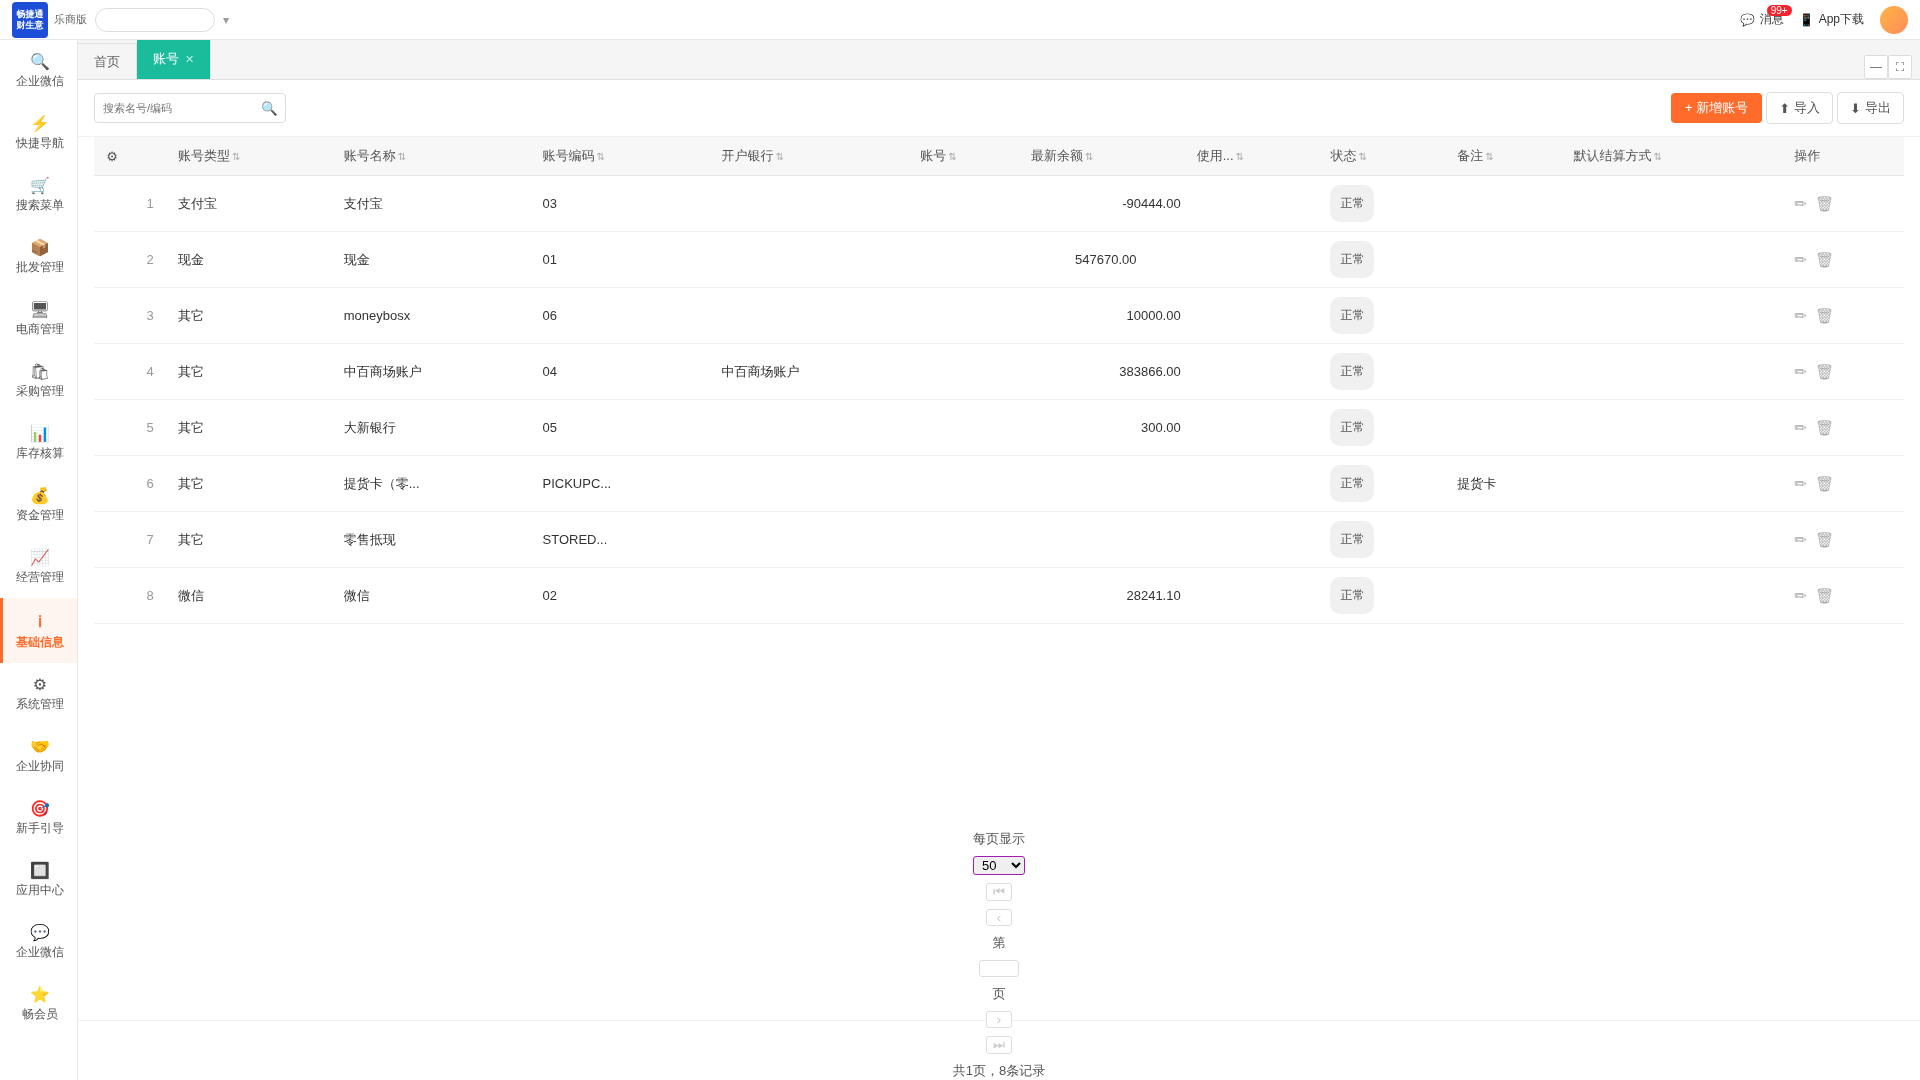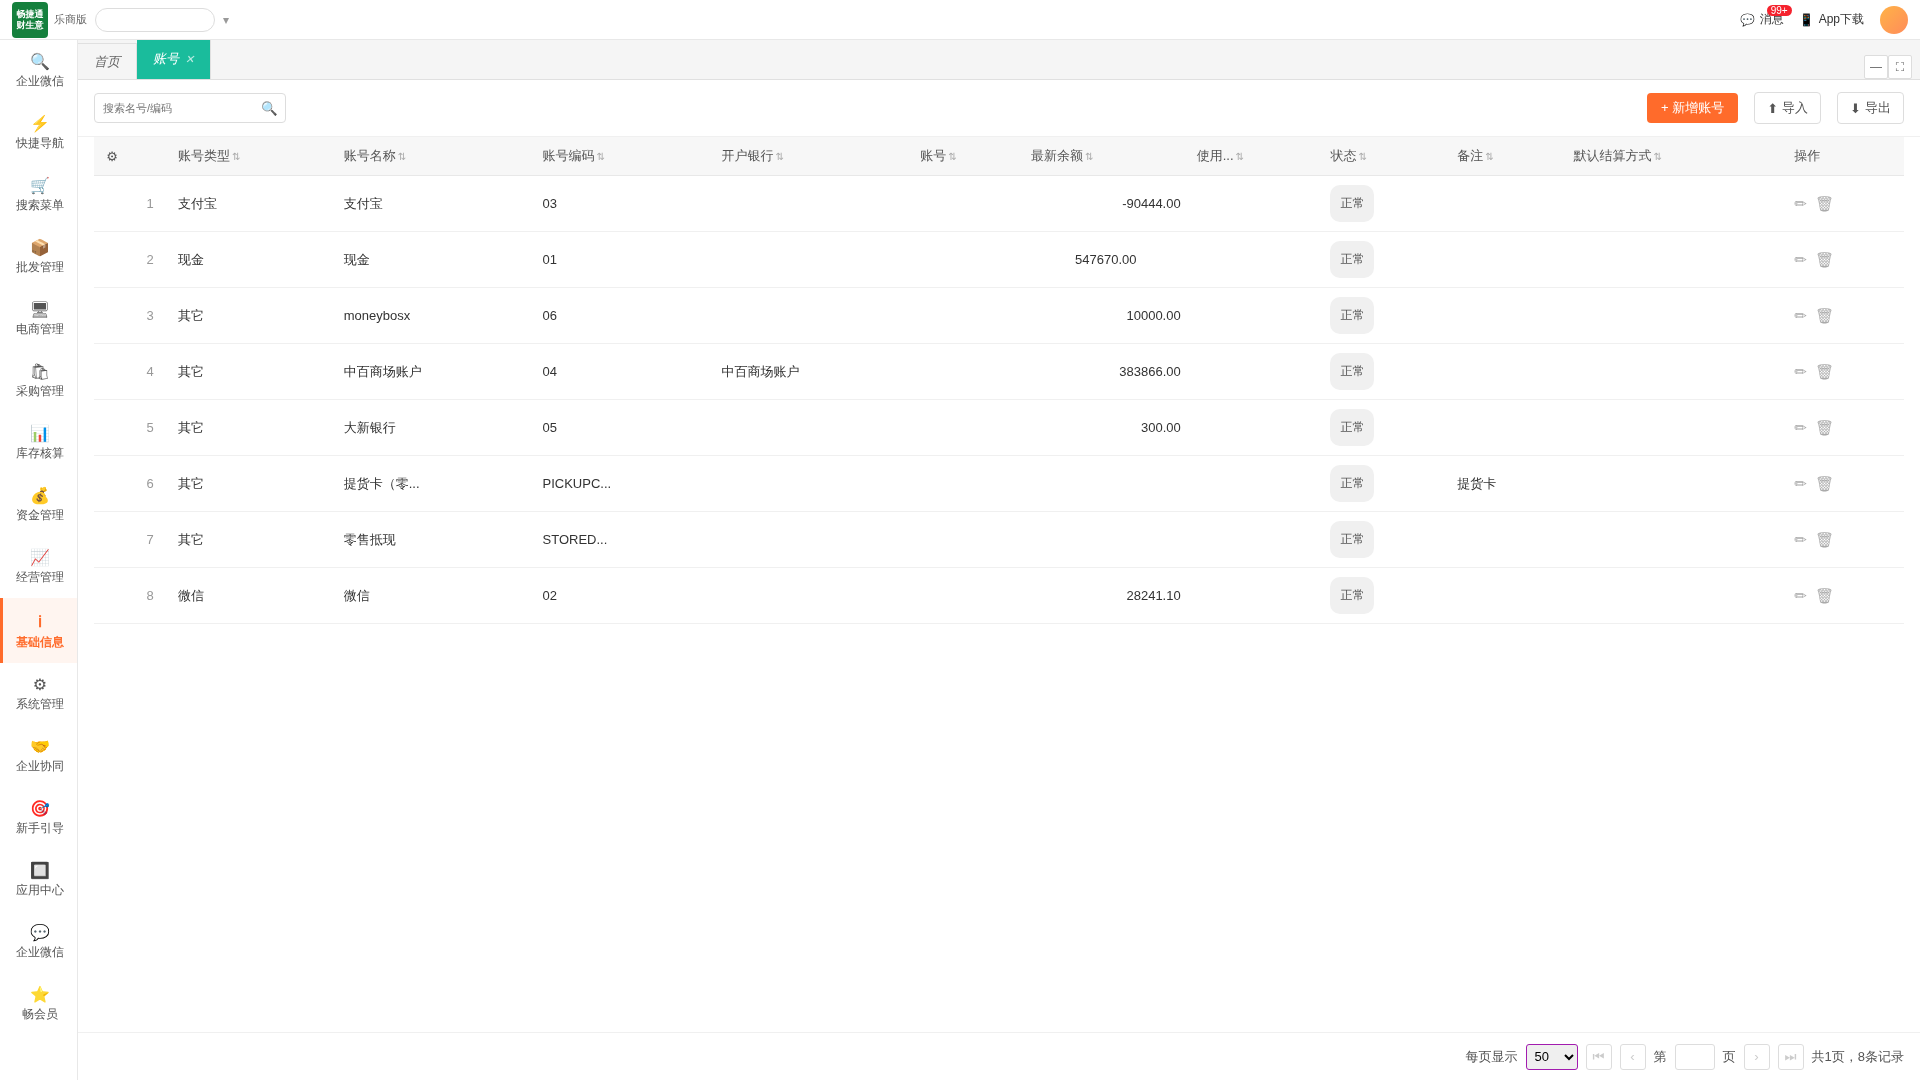--- a/index.html
+++ b/index.html
@@ -2,21 +2,21 @@
 <html><head>
   <meta charset="utf-8">
   <style>
     * { box-sizing: border-box; margin: 0; padding: 0; }
     body { font-family: "Microsoft YaHei", "PingFang SC", Arial, sans-serif; font-size: 13px; background: #f0f2f5; display: flex; flex-direction: column; height: 1080px; overflow: hidden; }
 
     
     .topbar { height: 40px; background: #fff; display: flex; align-items: center; justify-content: space-between; padding: 0 12px; border-bottom: 1px solid #e8e8e8; z-index: 100; }
     .topbar-left { display: flex; align-items: center; gap: 8px; }
     .logo-area { display: flex; align-items: center; gap: 6px; }
-    .logo-icon { width: 36px; height: 36px; background: #15803d; border-radius: 4px; display: flex; align-items: center; justify-content: center; color: white; font-size: 10px; font-weight: bold; }
+    .logo-icon { width: 36px; height: 36px; background: #1d4ed8; border-radius: 4px; display: flex; align-items: center; justify-content: center; color: white; font-size: 10px; font-weight: bold; }
     .logo-text { font-size: 11px; color: #666; }
     .search-top { width: 120px; height: 24px; border: 1px solid #ddd; border-radius: 12px; padding: 0 8px; font-size: 12px; outline: none; }
     .dropdown-arrow { color: #999; cursor: pointer; font-size: 12px; }
     .topbar-right { display: flex; align-items: center; gap: 16px; }
     .msg-btn { display: flex; align-items: center; gap: 4px; font-size: 12px; color: #333; cursor: pointer; position: relative; }
     .badge { position: absolute; top: -6px; right: -8px; background: #f5222d; color: white; font-size: 10px; border-radius: 8px; padding: 0 4px; min-width: 16px; text-align: center; }
     .app-btn { display: flex; align-items: center; gap: 4px; font-size: 12px; color: #333; cursor: pointer; }
     .avatar { width: 28px; height: 28px; border-radius: 50%; background: #ff8c5a; overflow: hidden; }
 
     
@@ -26,56 +26,56 @@
     .sidebar { width: 78px; background: #fff; border-right: 1px solid #e8e8e8; display: flex; flex-direction: column; overflow-y: auto; }
     .sidebar-item { padding: 12px 4px; text-align: center; cursor: pointer; color: #555; font-size: 12px; transition: all 0.2s; border-left: 3px solid transparent; }
     .sidebar-item.active { background: #fff5f0; color: #ff6b2b; border-left: 3px solid #ff6b2b; font-weight: bold; }
     .sidebar-item .s-icon { font-size: 16px; margin-bottom: 2px; }
 
     
     .content-area { flex: 1; display: flex; flex-direction: column; overflow: hidden; }
 
     
     .tab-bar { height: 40px; background: #f5f5f5; display: flex; align-items: flex-end; padding-left: 0; border-bottom: 1px solid #e0e0e0; }
-    .tab { height: 36px; padding: 0 16px; display: flex; align-items: center; gap: 6px; cursor: pointer; font-size: 13px; background: #f5f5f5; color: #666; border-right: 1px solid #e0e0e0; border-top: 1px solid #e0e0e0; font-style: italic; }
+    .tab { height: 36px; padding: 0 16px; display: flex; align-items: center; gap: 6px; cursor: pointer; font-size: 13px; background: #f5f5f5; color: #666; border-right: 1px solid #e0e0e0; border-top: 1px solid #e0e0e0; }
     .tab.active { background: #1abc9c; color: white; border-top: none; height: 40px; }
     .tab .close-x { font-size: 11px; cursor: pointer; opacity: 0.7; }
     .tab.active .close-x { color: white; }
     .tab-actions { margin-left: auto; display: flex; align-items: center; padding-right: 8px; }
     .tab-action-btn { width: 24px; height: 24px; border: 1px solid #ddd; background: white; cursor: pointer; display: flex; align-items: center; justify-content: center; font-size: 12px; color: #666; border-radius: 2px; }
 
     
     .page-content { flex: 1; overflow: auto; background: white; display: flex; flex-direction: column; }
 
     
     .toolbar { padding: 12px 16px; display: flex; align-items: center; justify-content: space-between; border-bottom: 1px solid #f0f0f0; }
     .toolbar-left { display: flex; align-items: center; gap: 8px; }
     .search-box { display: flex; align-items: center; border: 1px solid #ddd; border-radius: 4px; overflow: hidden; height: 30px; }
     .search-box input { border: none; outline: none; padding: 0 8px; font-size: 11px; width: 160px; }
     .search-box .search-btn { width: 30px; height: 30px; background: none; border: none; cursor: pointer; color: #999; display: flex; align-items: center; justify-content: center; }
-    .toolbar-right { display: flex; align-items: center; gap: 16px; }
+    .toolbar-right { display: flex; align-items: center; gap: 4px; }
     .btn-add { background: #ff6b2b; color: white; border: none; border-radius: 4px; padding: 6px 14px; font-size: 13px; cursor: pointer; display: flex; align-items: center; gap: 4px; }
     .btn-import, .btn-export { background: white; color: #555; border: 1px solid #ddd; border-radius: 4px; padding: 6px 12px; font-size: 13px; cursor: pointer; display: flex; align-items: center; gap: 4px; }
 
     
     .table-container { flex: 1; overflow: auto; padding: 0 16px; }
     table { width: 100%; border-collapse: collapse; font-size: 13px; }
     thead tr { background: #f7f7f7; }
     thead th { padding: 10px 8px; text-align: left; font-weight: normal; color: #555; border-bottom: 1px solid #e8e8e8; white-space: nowrap; }
     thead th .sort-icon { color: #aaa; font-size: 10px; margin-left: 2px; }
     tbody tr { border-bottom: 1px solid #f0f0f0; }
     tbody td { padding: 9px 8px; color: #333; }
     .col-num { width: 40px; color: #999; text-align: center; }
     .col-settings { width: 36px; text-align: center; }
     .status-badge { display: inline-block; background: #f0f0f0; color: #555; border-radius: 10px; padding: 10px 10px; font-size: 12px; }
     .action-btns { display: flex; gap: 8px; }
     .action-btn { background: none; border: none; cursor: pointer; color: #aaa; font-size: 15px; }
 
     
-    .pagination { height: 48px; display: flex; align-items: center; justify-content: flex-end; padding: 0 16px; border-top: 1px solid #f0f0f0; gap: 8px; font-size: 13px; color: #555; }
+    .pagination { height: 60px; display: flex; align-items: center; justify-content: flex-end; padding: 0 16px; border-top: 1px solid #f0f0f0; gap: 8px; font-size: 13px; color: #555; flex-direction: column; }
     .page-input { width: 40px; height: 26px; border: 1px solid #ddd; border-radius: 3px; text-align: center; font-size: 13px; }
     .page-btn { width: 26px; height: 26px; border: 1px solid #ddd; background: white; cursor: pointer; display: flex; align-items: center; justify-content: center; border-radius: 3px; color: #555; }
     .page-btn.disabled { color: #ccc; cursor: not-allowed; }
     .page-select { height: 26px; border: 1px solid #a21caf; border-radius: 3px; padding: 0 4px; font-size: 13px; }
   </style>
 </head>
 <body>
 
 <div class="topbar">
   <div class="topbar-left">

